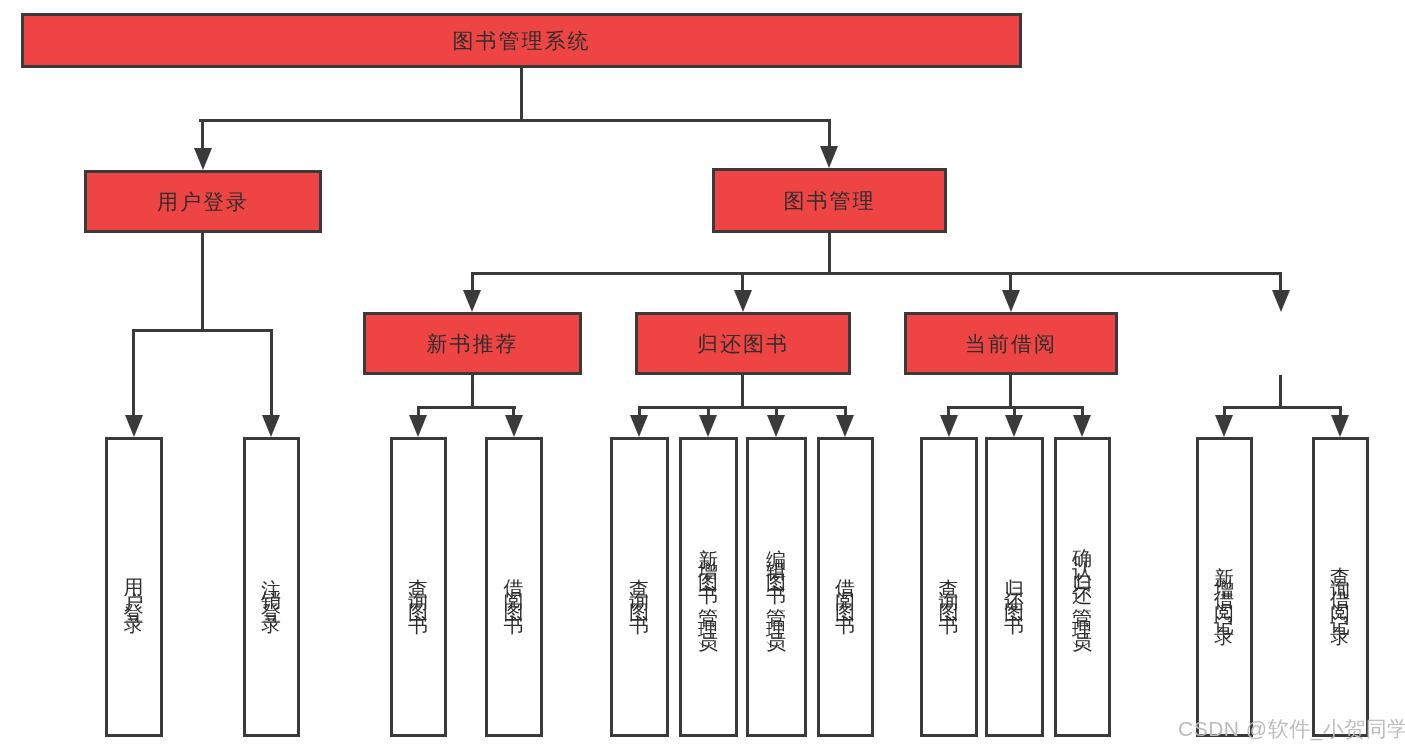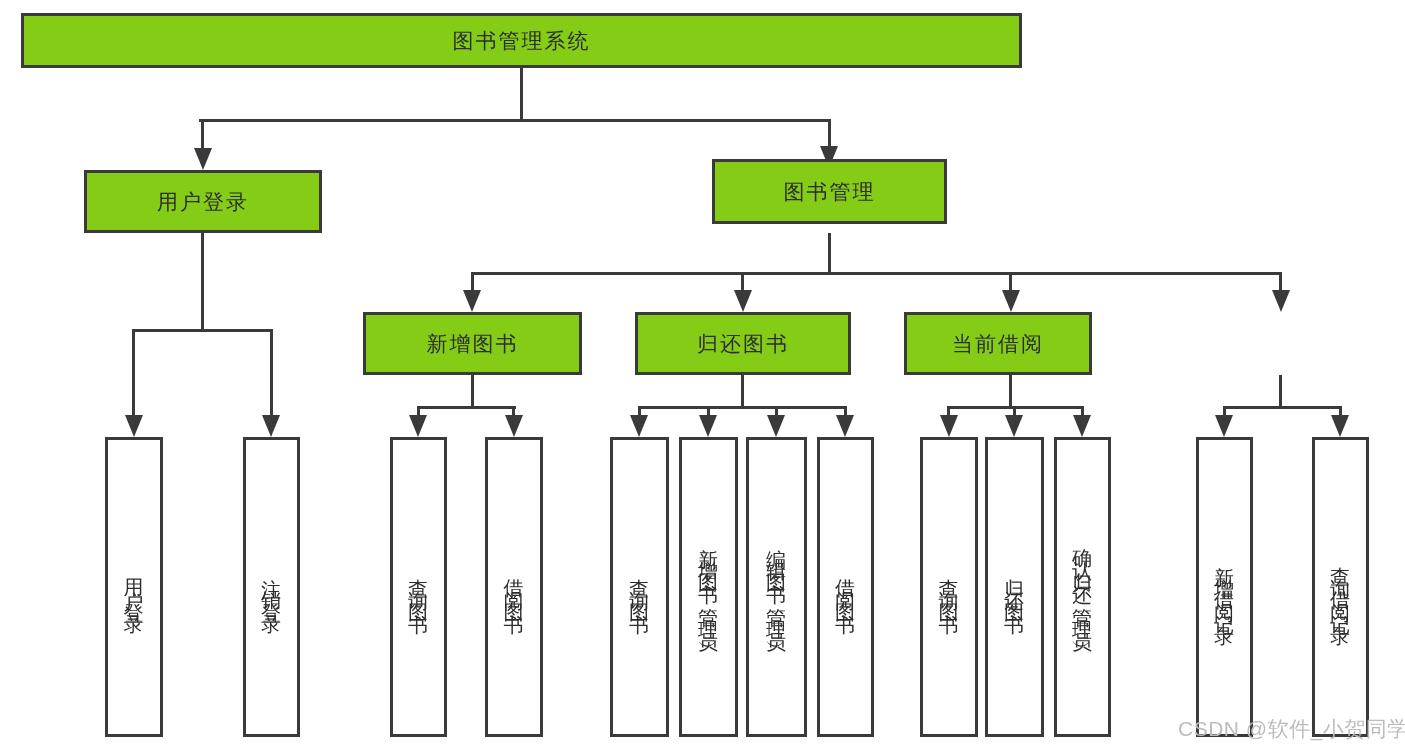--- a/index.html
+++ b/index.html
@@ -13,21 +13,21 @@
     position: relative;
     width: 1405px;
     height: 747px;
     background: #ffffff;
     overflow: hidden;
   }
   .box {
     position: absolute;
     box-sizing: border-box;
     border: 3px solid #3a3a3a;
-    background: #84cc16;
+    background: #ef4444;
     display: flex;
     align-items: center;
     justify-content: center;
     color: #2d2d2d;
     font-size: 21px;
     letter-spacing: 2px;
     white-space: nowrap;
   }
   .vbox {
     position: absolute;
@@ -77,43 +77,43 @@
   <div class="box" style="left:21px;top:13px;width:1001px;height:55px;">图书管理系统</div>
 
   <div class="line" style="left:520px;top:68px;width:3px;height:54px;"></div>
   <div class="line" style="left:199px;top:119px;width:632px;height:3px;"></div>
   <div class="line" style="left:201px;top:119px;width:3px;height:32px;"></div>
   <div class="arrow" style="left:194px;top:148px;"></div>
   <div class="line" style="left:828px;top:119px;width:3px;height:30px;"></div>
   <div class="arrow" style="left:820px;top:146px;"></div>
 
   <div class="box" style="left:84px;top:170px;width:238px;height:63px;">用户登录</div>
-  <div class="box" style="left:712px;top:159px;width:235px;height:65px;">图书管理</div>
+  <div class="box" style="left:712px;top:168px;width:235px;height:65px;">图书管理</div>
 
   <div class="line" style="left:201px;top:232px;width:3px;height:100px;"></div>
   <div class="line" style="left:132px;top:329px;width:141px;height:3px;"></div>
   <div class="line" style="left:132px;top:329px;width:3px;height:88px;"></div>
   <div class="arrow" style="left:125px;top:415px;"></div>
   <div class="line" style="left:270px;top:329px;width:3px;height:88px;"></div>
   <div class="arrow" style="left:262px;top:415px;"></div>
 
   <div class="line" style="left:828px;top:233px;width:3px;height:42px;"></div>
   <div class="line" style="left:471px;top:272px;width:811px;height:3px;"></div>
   <div class="line" style="left:471px;top:272px;width:3px;height:20px;"></div>
   <div class="arrow" style="left:463px;top:290px;"></div>
   <div class="line" style="left:741px;top:272px;width:3px;height:20px;"></div>
   <div class="arrow" style="left:734px;top:290px;"></div>
   <div class="line" style="left:1009px;top:272px;width:3px;height:20px;"></div>
   <div class="arrow" style="left:1002px;top:290px;"></div>
   <div class="line" style="left:1279px;top:272px;width:3px;height:20px;"></div>
   <div class="arrow" style="left:1272px;top:290px;"></div>
 
-  <div class="box" style="left:363px;top:312px;width:219px;height:63px;">新增图书</div>
+  <div class="box" style="left:363px;top:312px;width:219px;height:63px;">新书推荐</div>
   <div class="box" style="left:635px;top:312px;width:216px;height:63px;">归还图书</div>
-  <div class="box" style="left:904px;top:312px;width:188px;height:63px;">当前借阅</div>
+  <div class="box" style="left:904px;top:312px;width:214px;height:63px;">当前借阅</div>
 
   <div class="line" style="left:471px;top:375px;width:3px;height:34px;"></div>
   <div class="line" style="left:417px;top:406px;width:99px;height:3px;"></div>
   <div class="line" style="left:417px;top:406px;width:3px;height:14px;"></div>
   <div class="arrow" style="left:409px;top:415px;"></div>
   <div class="line" style="left:512px;top:406px;width:3px;height:14px;"></div>
   <div class="arrow" style="left:505px;top:415px;"></div>
 
   <div class="line" style="left:741px;top:375px;width:3px;height:34px;"></div>
   <div class="line" style="left:638px;top:406px;width:209px;height:3px;"></div>

